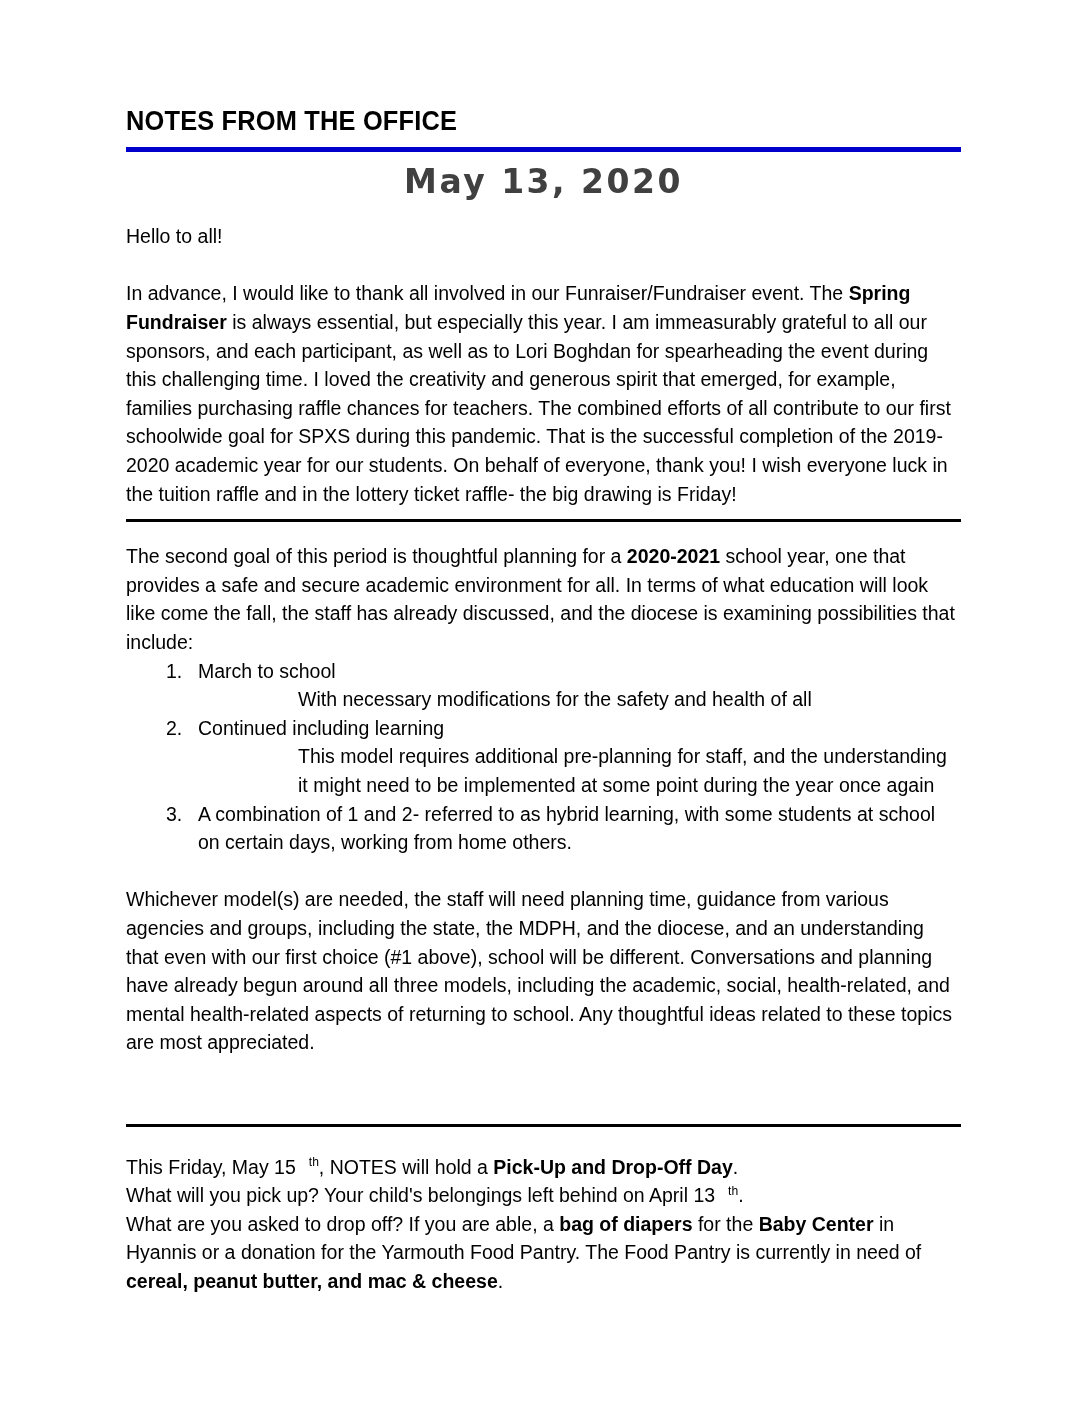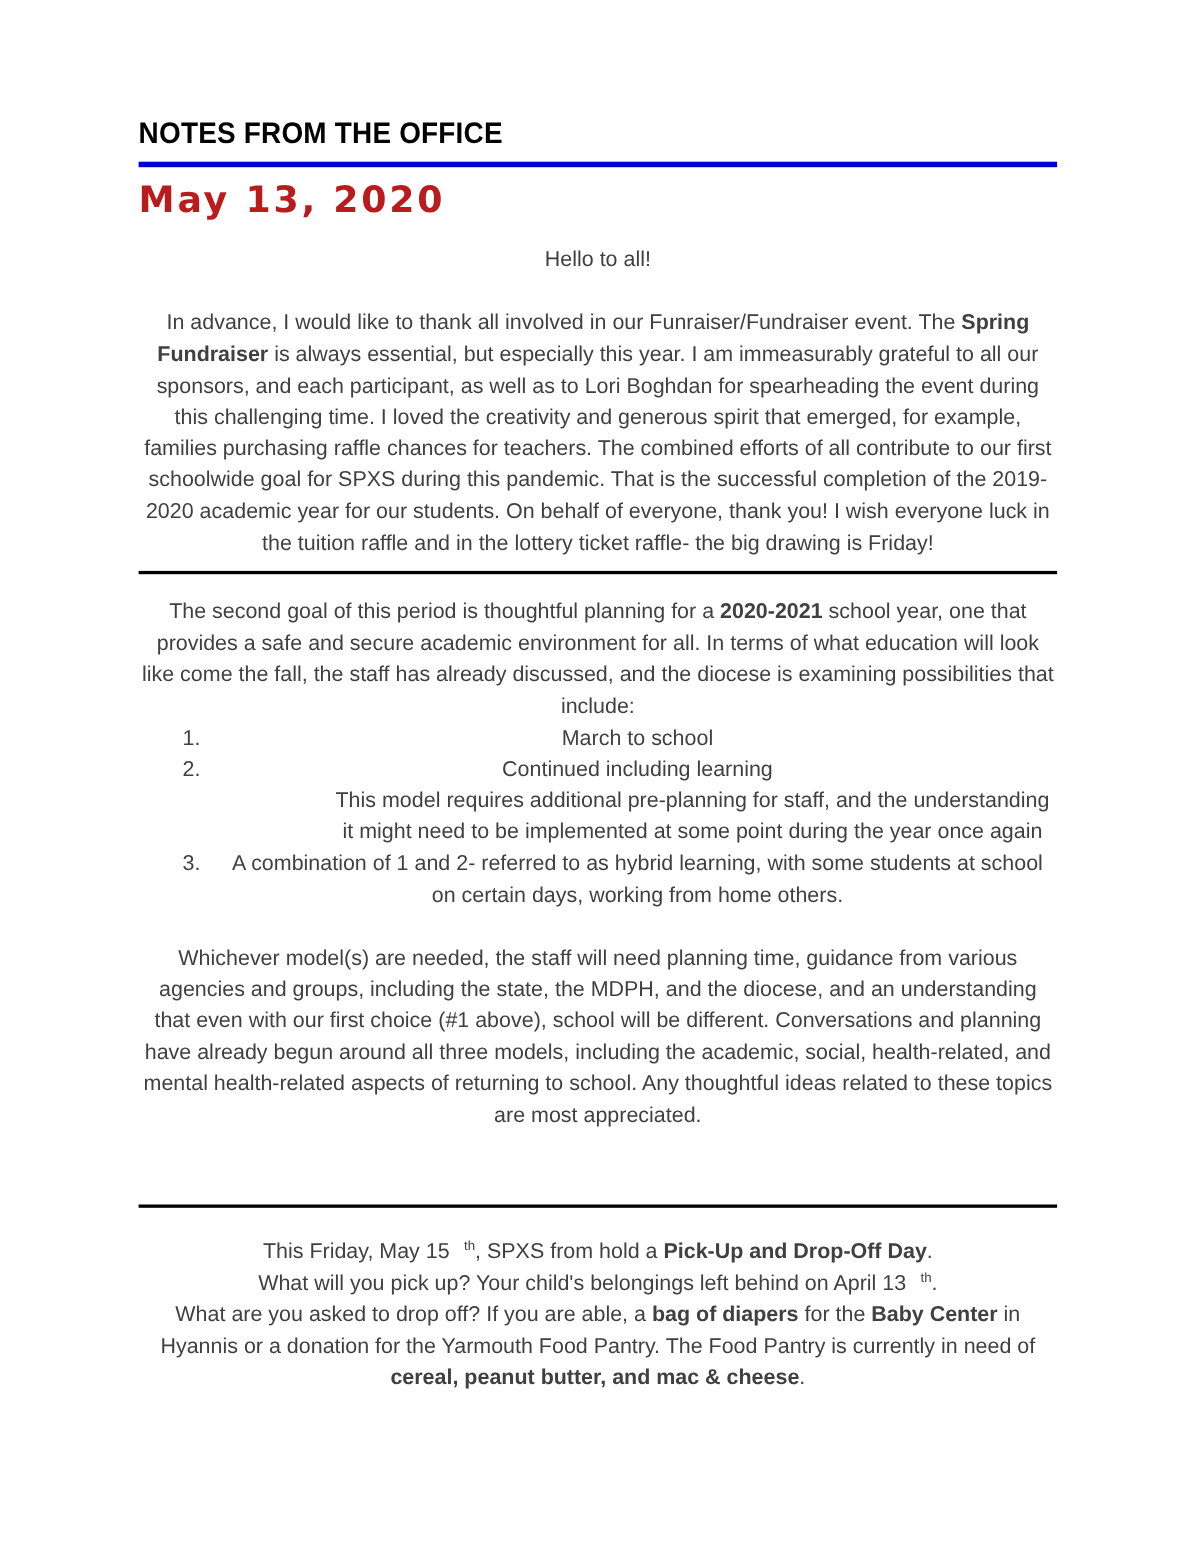--- a/index.html
+++ b/index.html
@@ -48,32 +48,33 @@
     height: 5px;
     background: #0000CC;
     margin-top: 12px;
     width: 835px;
   }
 
   .doc-date {
     font-family: "DejaVu Sans", sans-serif;
     font-weight: bold;
     font-size: 33px;
-    color: #b91c1c;
+    color: #404040;
+    text-align: center;
     letter-spacing: 2.5px;
     margin-top: 12px;
     line-height: 1.1;
   }
 
   
   .body-text {
     font-size: 19.5px;
     line-height: 28.6px;
-    color: #404040;
-    text-align: center;
+    color: #000000;
+    text-align: left;
     margin: 0;
   }
 
   .para {
     margin: 0;
     padding: 0;
   }
 
   .spacer-line {
     height: 28.6px;
@@ -156,20 +157,21 @@
 
     <div class="gap-sm"></div>
 
     <p class="body-text para">
       <span>The second goal of this period is thoughtful planning for a </span><b>2020-2021</b><span> school year, one that provides a safe and secure academic environment for all. In terms of what education will look like come the fall, the staff has already discussed, and the diocese is examining possibilities that include:</span>
     </p>
 
     <ol class="num-list body-text">
       <li>
         <span class="li-main">March to school</span>
+        <span class="sub-line">With necessary modifications for the safety and health of all</span>
       </li>
       <li>
         <span class="li-main">Continued including learning</span>
         <span class="sub-line">This model requires additional pre-planning for staff, and the understanding it might need to be implemented at some point during the year once again</span>
       </li>
       <li>
         <span class="li-main">A combination of 1 and 2- referred to as hybrid learning, with some students at school on certain days, working from home others.</span>
       </li>
     </ol>
 
@@ -178,21 +180,21 @@
     <p class="body-text para">Whichever model(s) are needed, the staff will need planning time, guidance from various agencies and groups, including the state, the MDPH, and the diocese, and an understanding that even with our first choice (#1 above), school will be different. Conversations and planning have already begun around all three models, including the academic, social, health-related, and mental health-related aspects of returning to school. Any thoughtful ideas related to these topics are most appreciated.</p>
 
     <div class="spacer-line"></div>
 
 
     <div class="rule-black r2"></div>
 
     <div class="gap-md"></div>
 
     <p class="body-text para">
-      <span>This Friday, May 15</span><sup>th</sup><span>, SPXS from hold a </span><b>Pick-Up and Drop-Off Day</b><span>.</span>
+      <span>This Friday, May 15</span><sup>th</sup><span>, NOTES will hold a </span><b>Pick-Up and Drop-Off Day</b><span>.</span>
     </p>
 
     <p class="body-text para">
       <span>What will you pick up? Your child's belongings left behind on April 13</span><sup>th</sup><span>.</span>
     </p>
 
     <p class="body-text para">
       <span>What are you asked to drop off? If you are able, a </span><b>bag of diapers</b><span> for the </span><b>Baby Center</b><span> in Hyannis or a donation for the Yarmouth Food Pantry. The Food Pantry is currently in need of </span><b>cereal, peanut butter, and mac &amp; cheese</b><span>.</span>
     </p>
 

